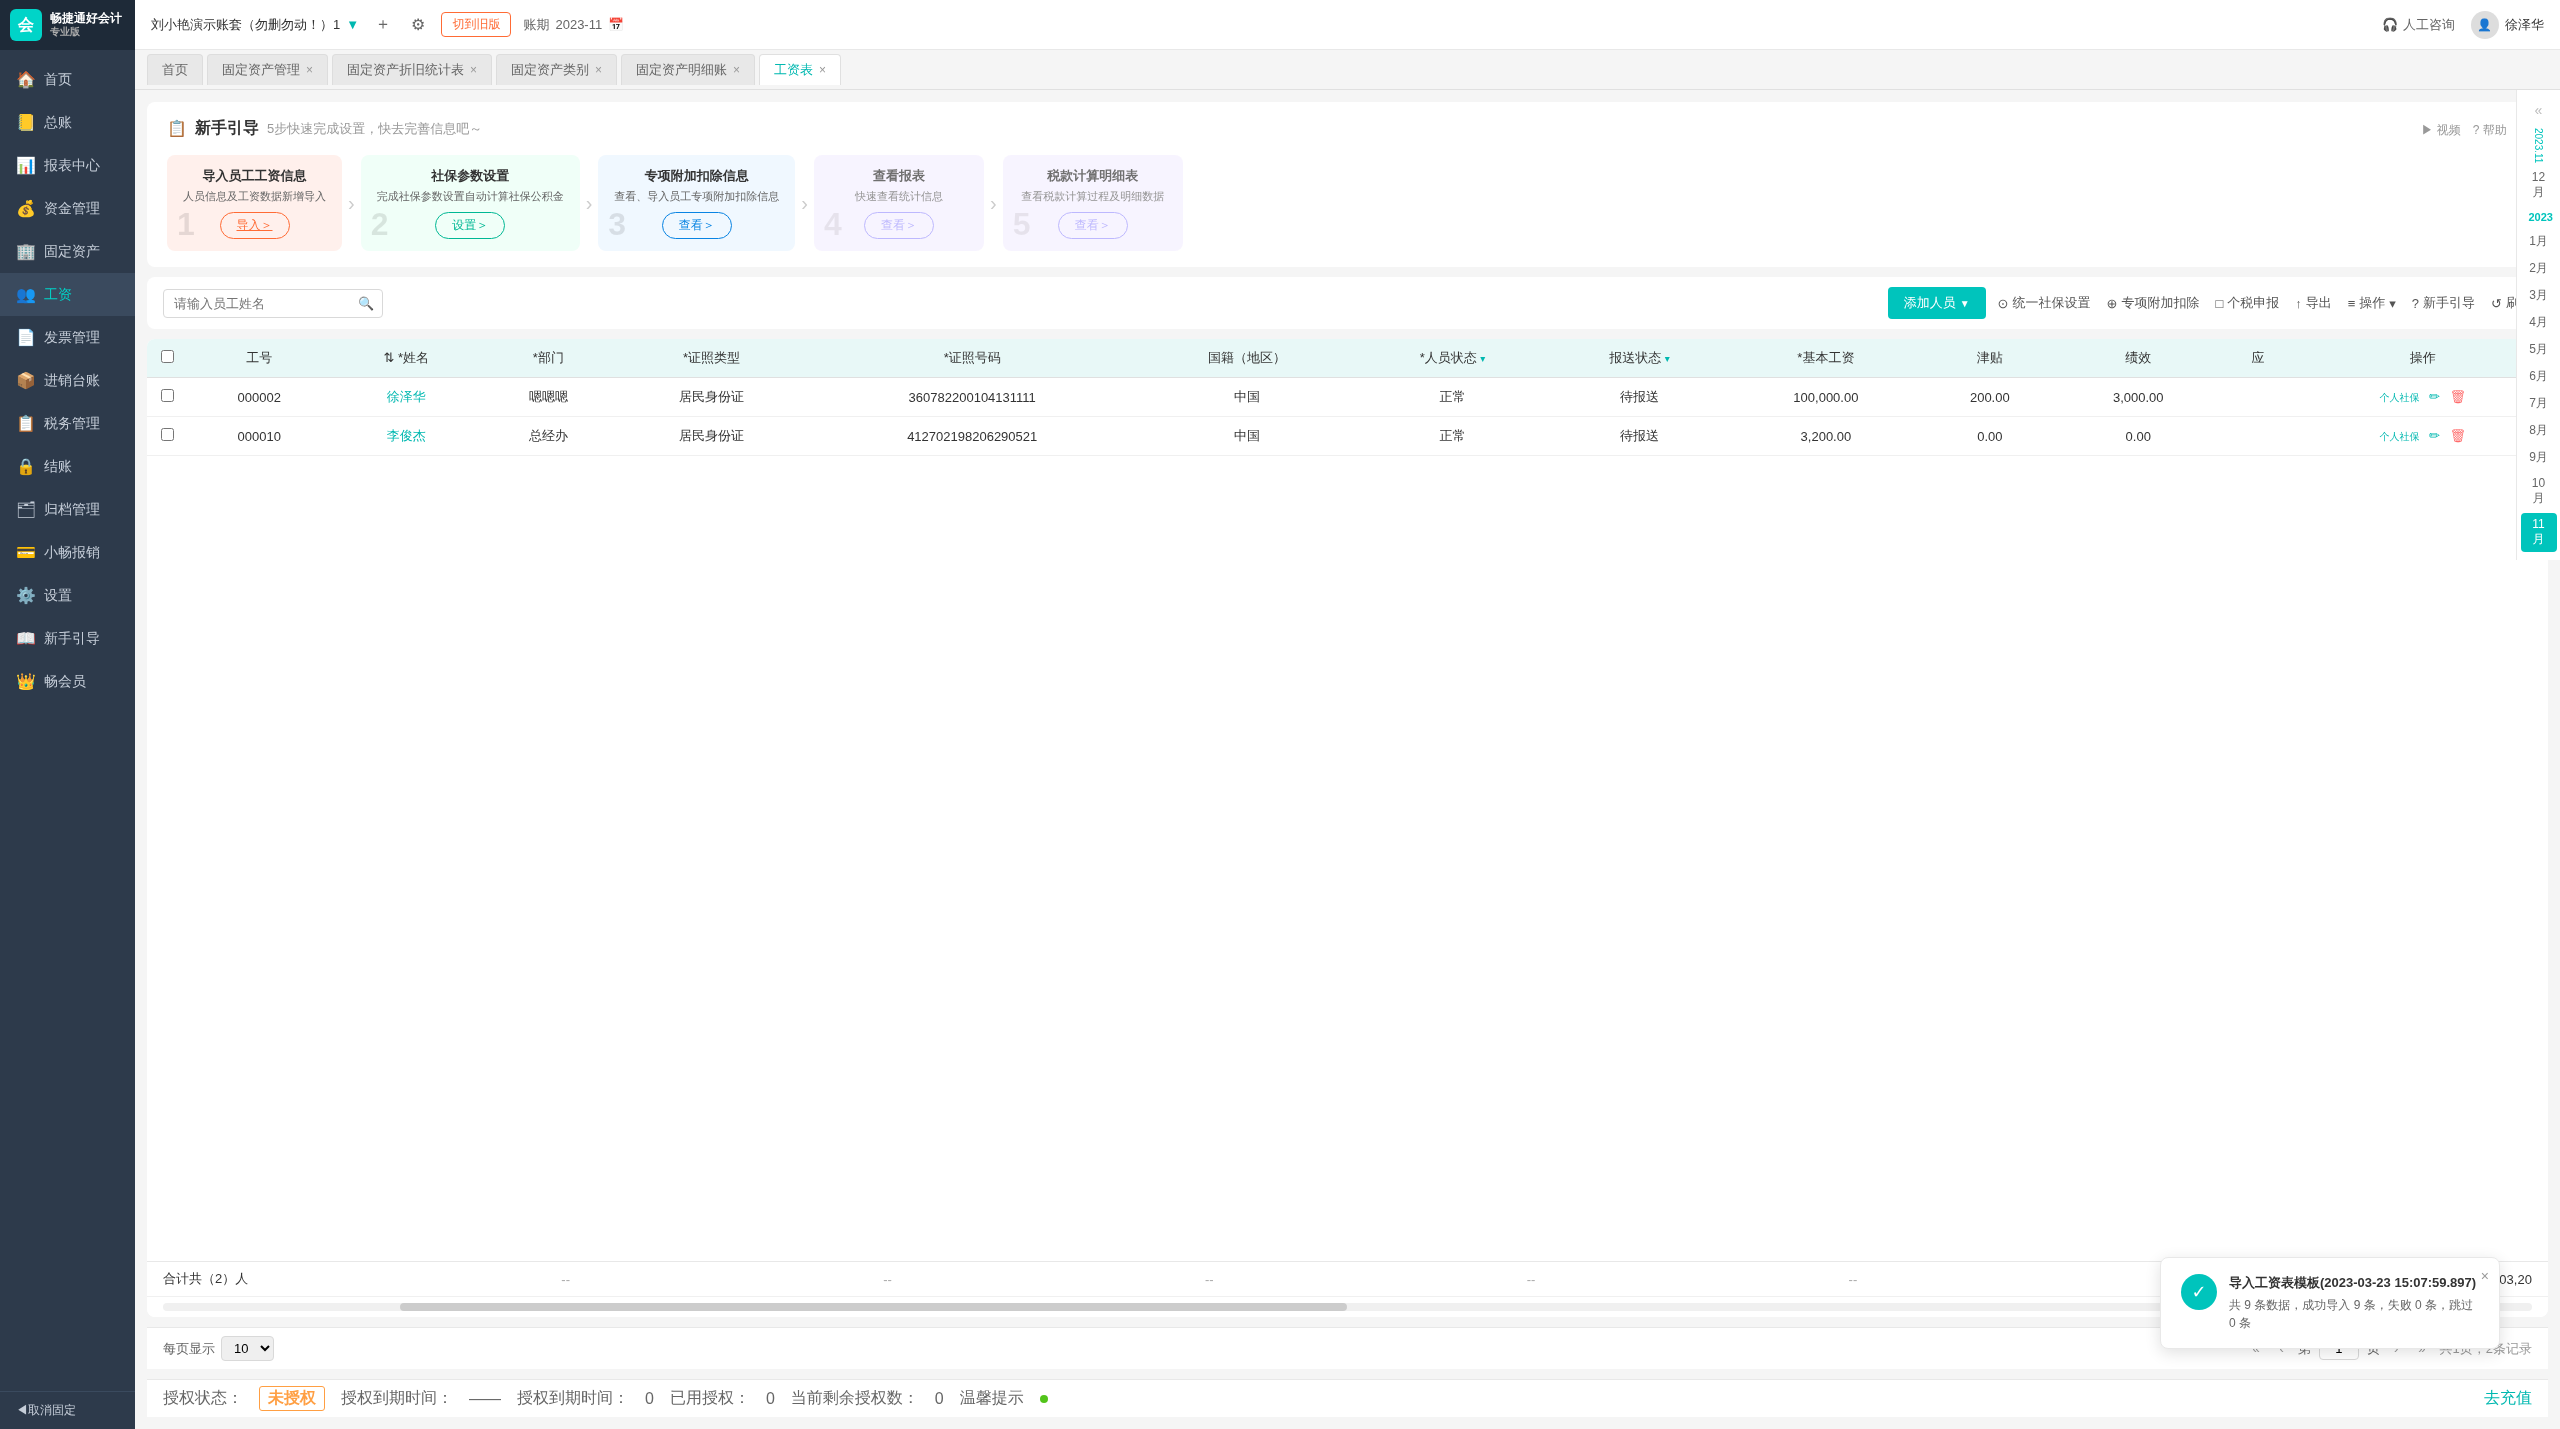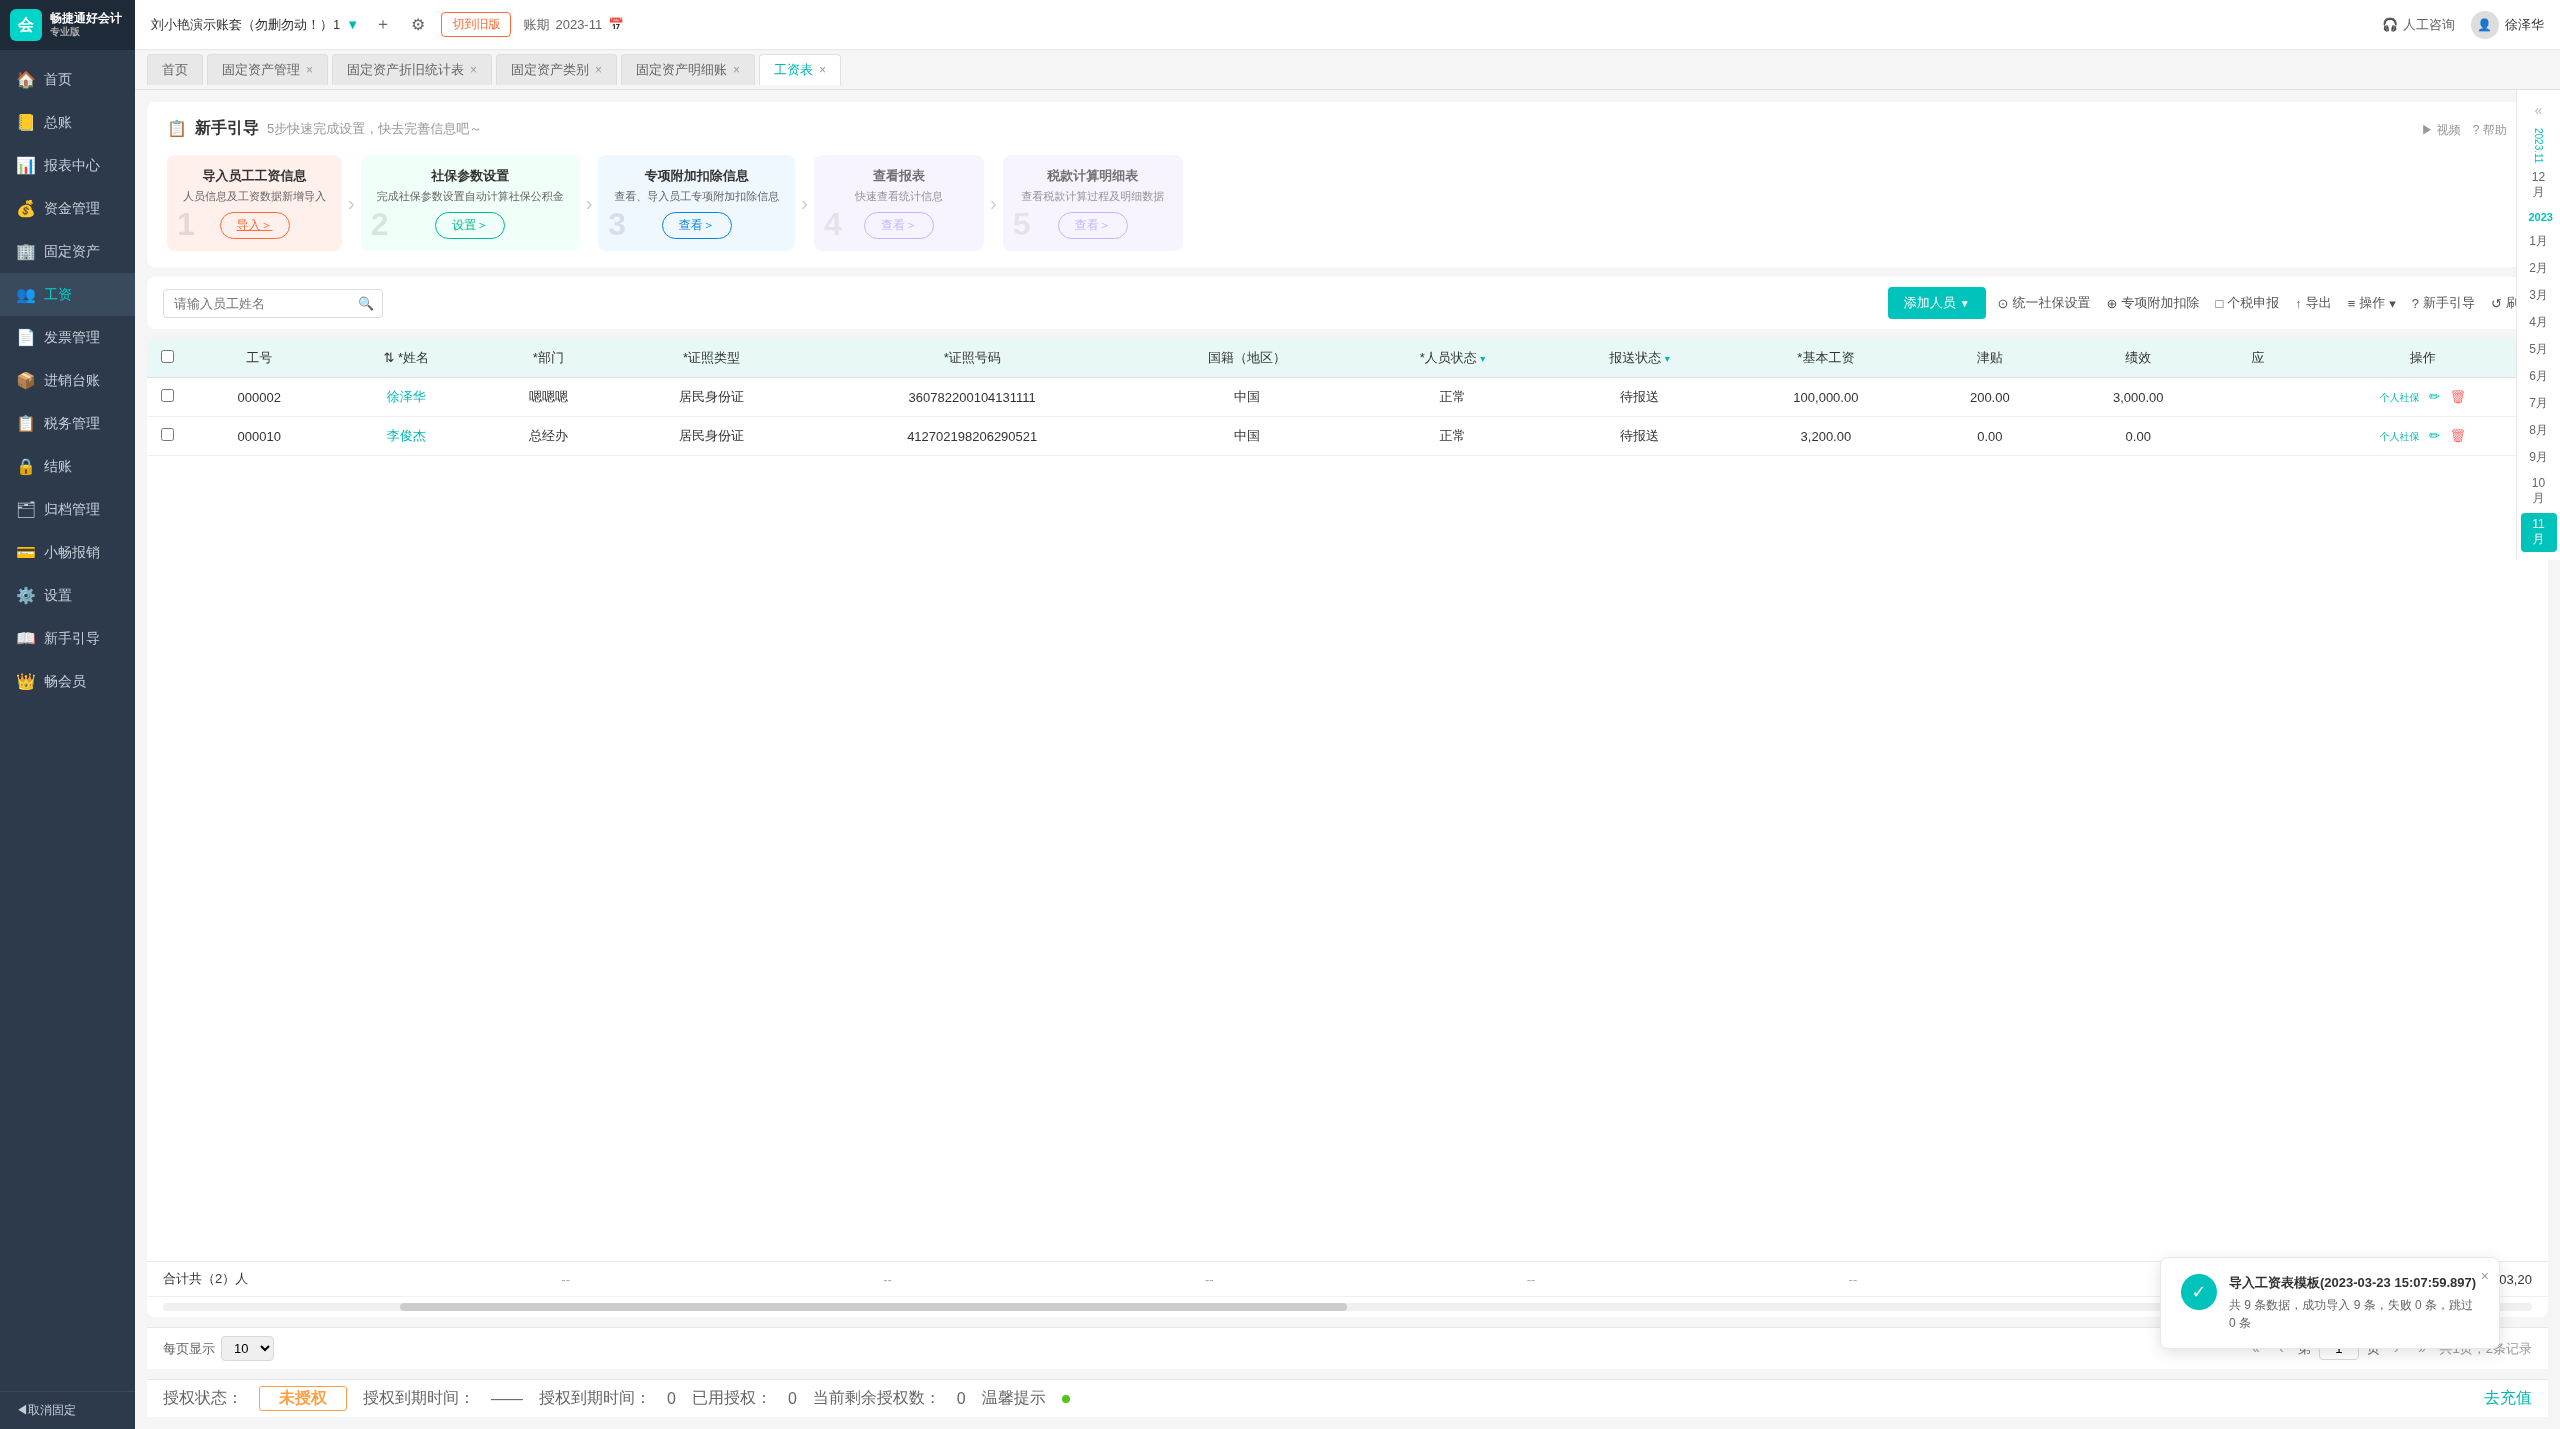--- a/index.html
+++ b/index.html
@@ -154,21 +154,21 @@
     .page-nav { display: flex; align-items: center; gap: 8px; font-size: 13px; color: #666; }
     .page-btn { cursor: pointer; color: #999; padding: 3px 6px; }
     .page-input { border: 1px solid #d9d9d9; border-radius: 4px; padding: 3px 8px; width: 40px; text-align: center; font-size: 13px; }
     .page-info { color: #999; }
 
     
     .status-bar {
       background: #fff; padding: 6px 16px; display: flex; align-items: center; gap: 16px;
       border-top: 1px solid #e8e8e8; font-size: 16px; color: #666;
     }
-    .status-unauthorized { color: #ff9f43; font-weight: bold; border: 1px solid #ff9f43; border-radius: 3px; padding: 1px 19px; }
+    .status-unauthorized { color: #ff9f43; font-weight: bold; border: 1px solid #ff9f43; border-radius: 3px; padding: 1px 8px; }
     .status-link { color: #00b8b0; cursor: pointer; margin-left: auto; }
     .status-dot { width: 8px; height: 8px; background: #52c41a; border-radius: 50%; display: inline-block; }
 
     
     .right-panel {
       position: fixed; right: 0; top: 90px; width: 44px; background: #fff;
       border-left: 1px solid #e8e8e8; display: flex; flex-direction: column; align-items: center;
       padding: 8px 0; gap: 2px; z-index: 97;
     }
     .month-item {

